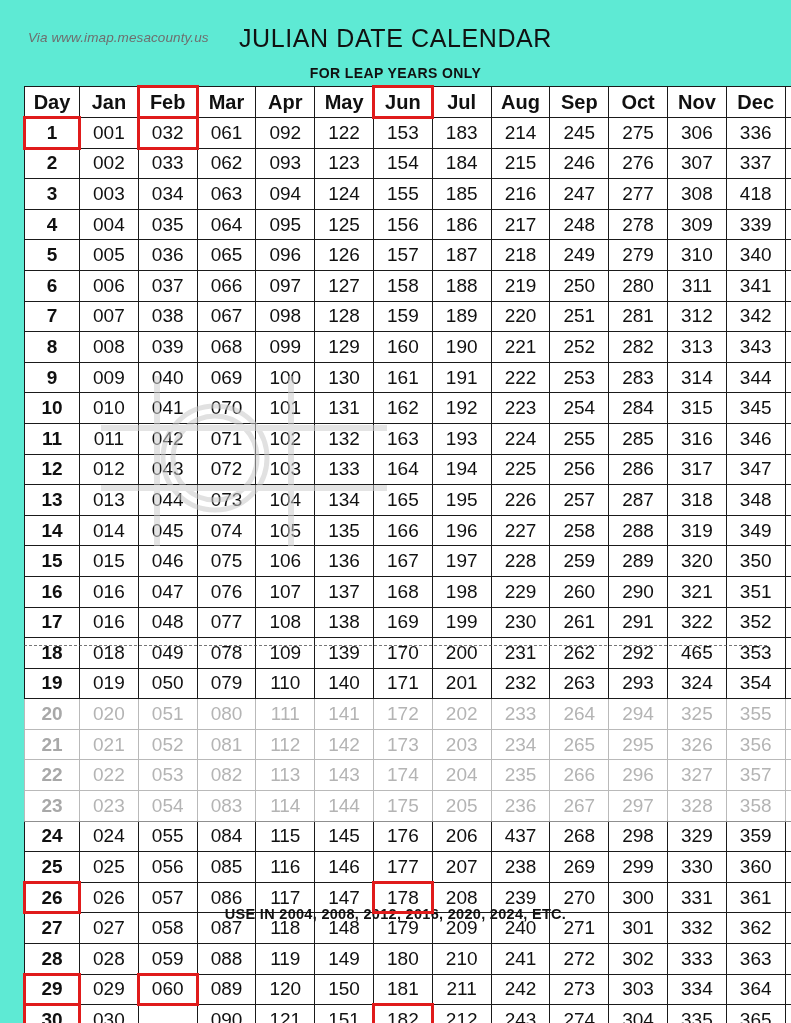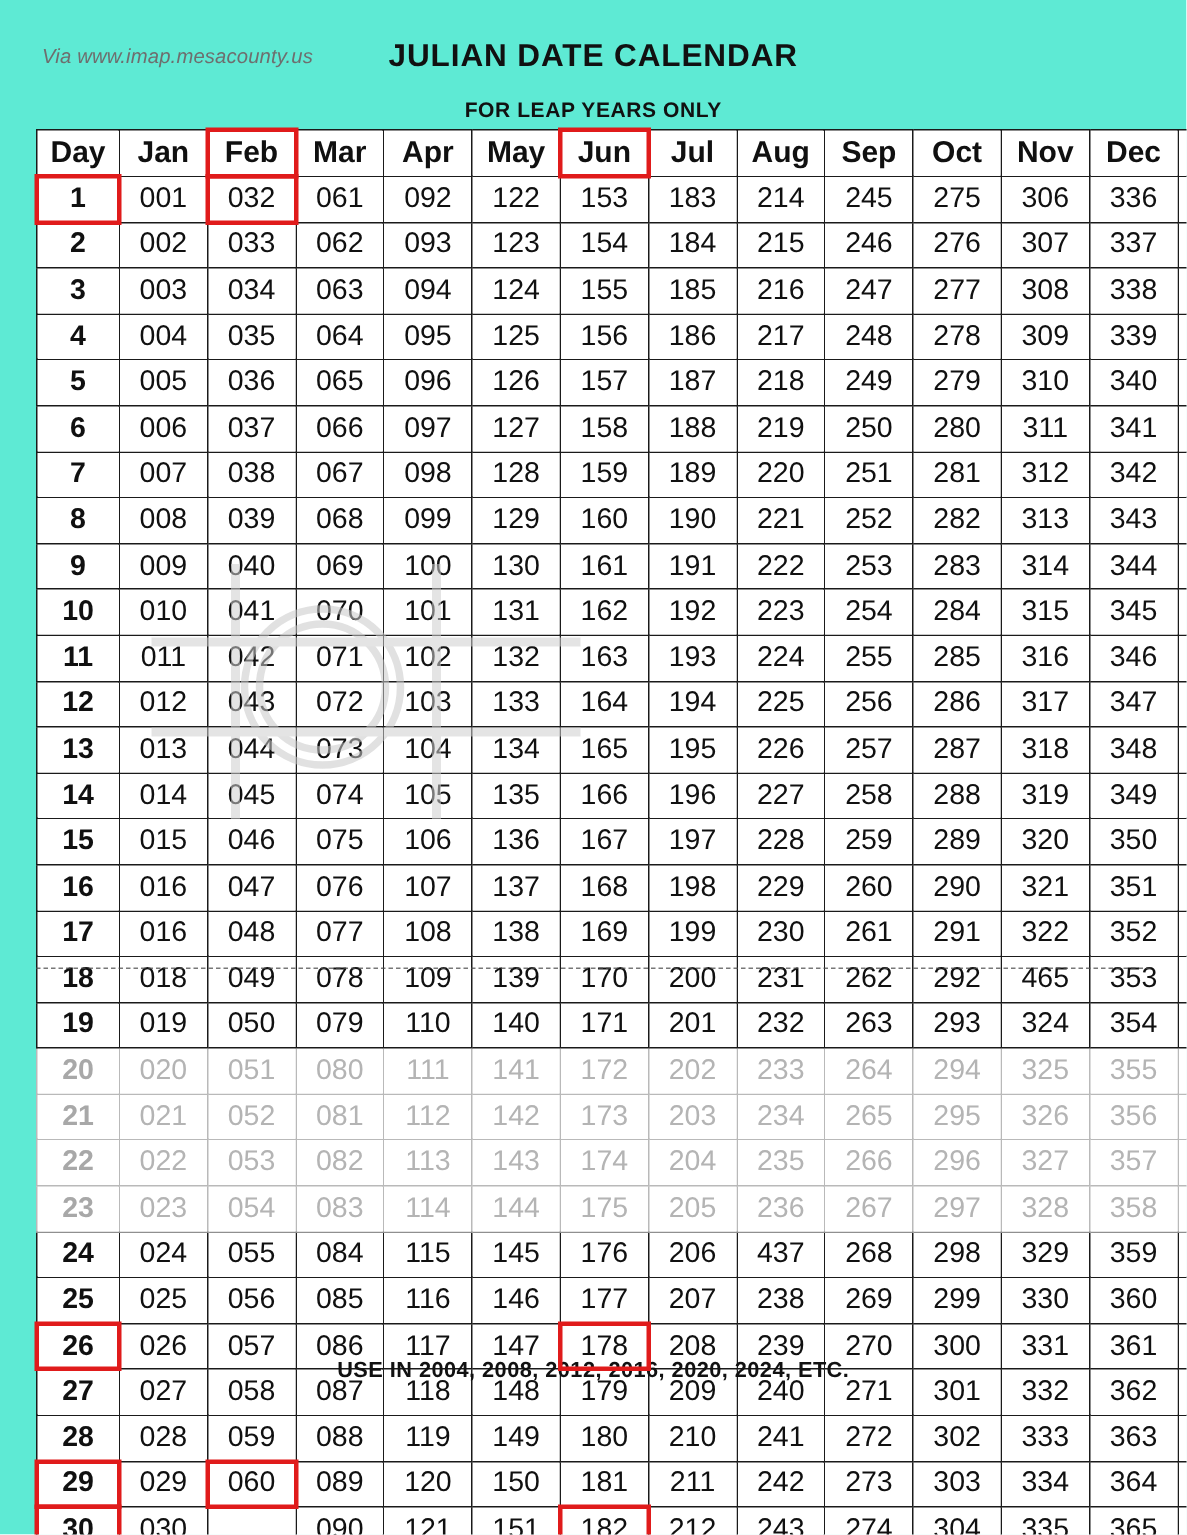--- a/index.html
+++ b/index.html
@@ -41,22 +41,22 @@
     letter-spacing: 0.1px;
   }
   #title-block {
     position: absolute;
     left: 0;
     top: 24px;
     width: 791px;
     text-align: center;
   }
   #main-title {
-    font-size: 21px;
-    font-weight: bold;
+    font-size: 25px;
+    font-weight: normal;
     color: #111111;
     letter-spacing: 0.6px;
     line-height: 28px;
   }
   #subtitle {
     font-size: 14px;
     font-weight: bold;
     color: #111111;
     letter-spacing: 0.4px;
     margin-top: 13px;
@@ -257,21 +257,21 @@
             <td><span>034</span></td>
             <td><span>063</span></td>
             <td><span>094</span></td>
             <td><span>124</span></td>
             <td><span>155</span></td>
             <td><span>185</span></td>
             <td><span>216</span></td>
             <td><span>247</span></td>
             <td><span>277</span></td>
             <td><span>308</span></td>
-            <td><span>338</span></td>
+            <td><span>418</span></td>
             <td class="daycol"></td>
           </tr>
           <tr>
             <td class="daycol"><span>4</span></td>
             <td><span>004</span></td>
             <td><span>035</span></td>
             <td><span>064</span></td>
             <td><span>095</span></td>
             <td><span>125</span></td>
             <td><span>156</span></td>

